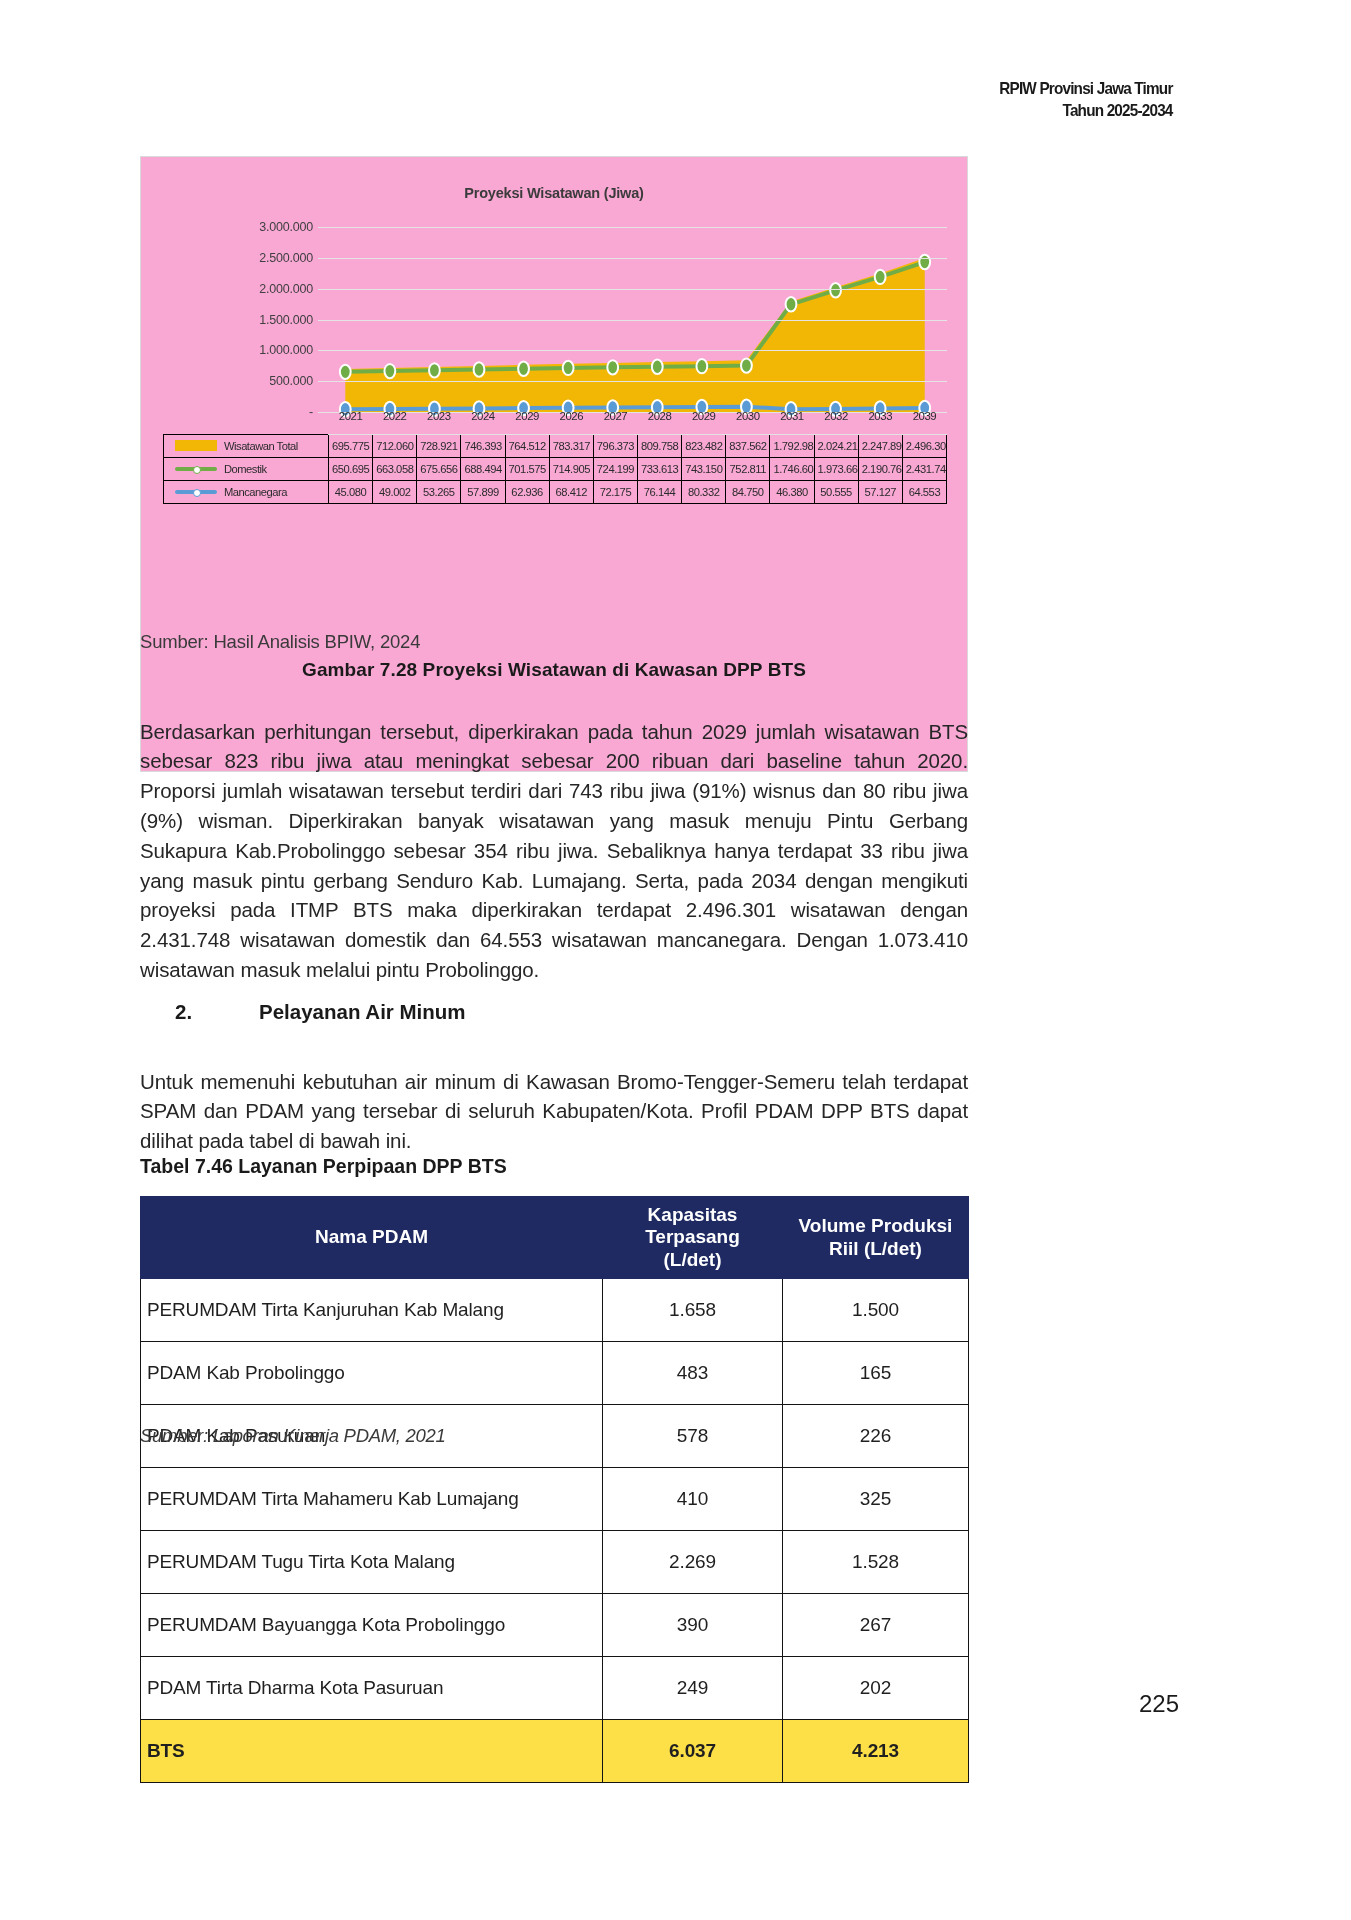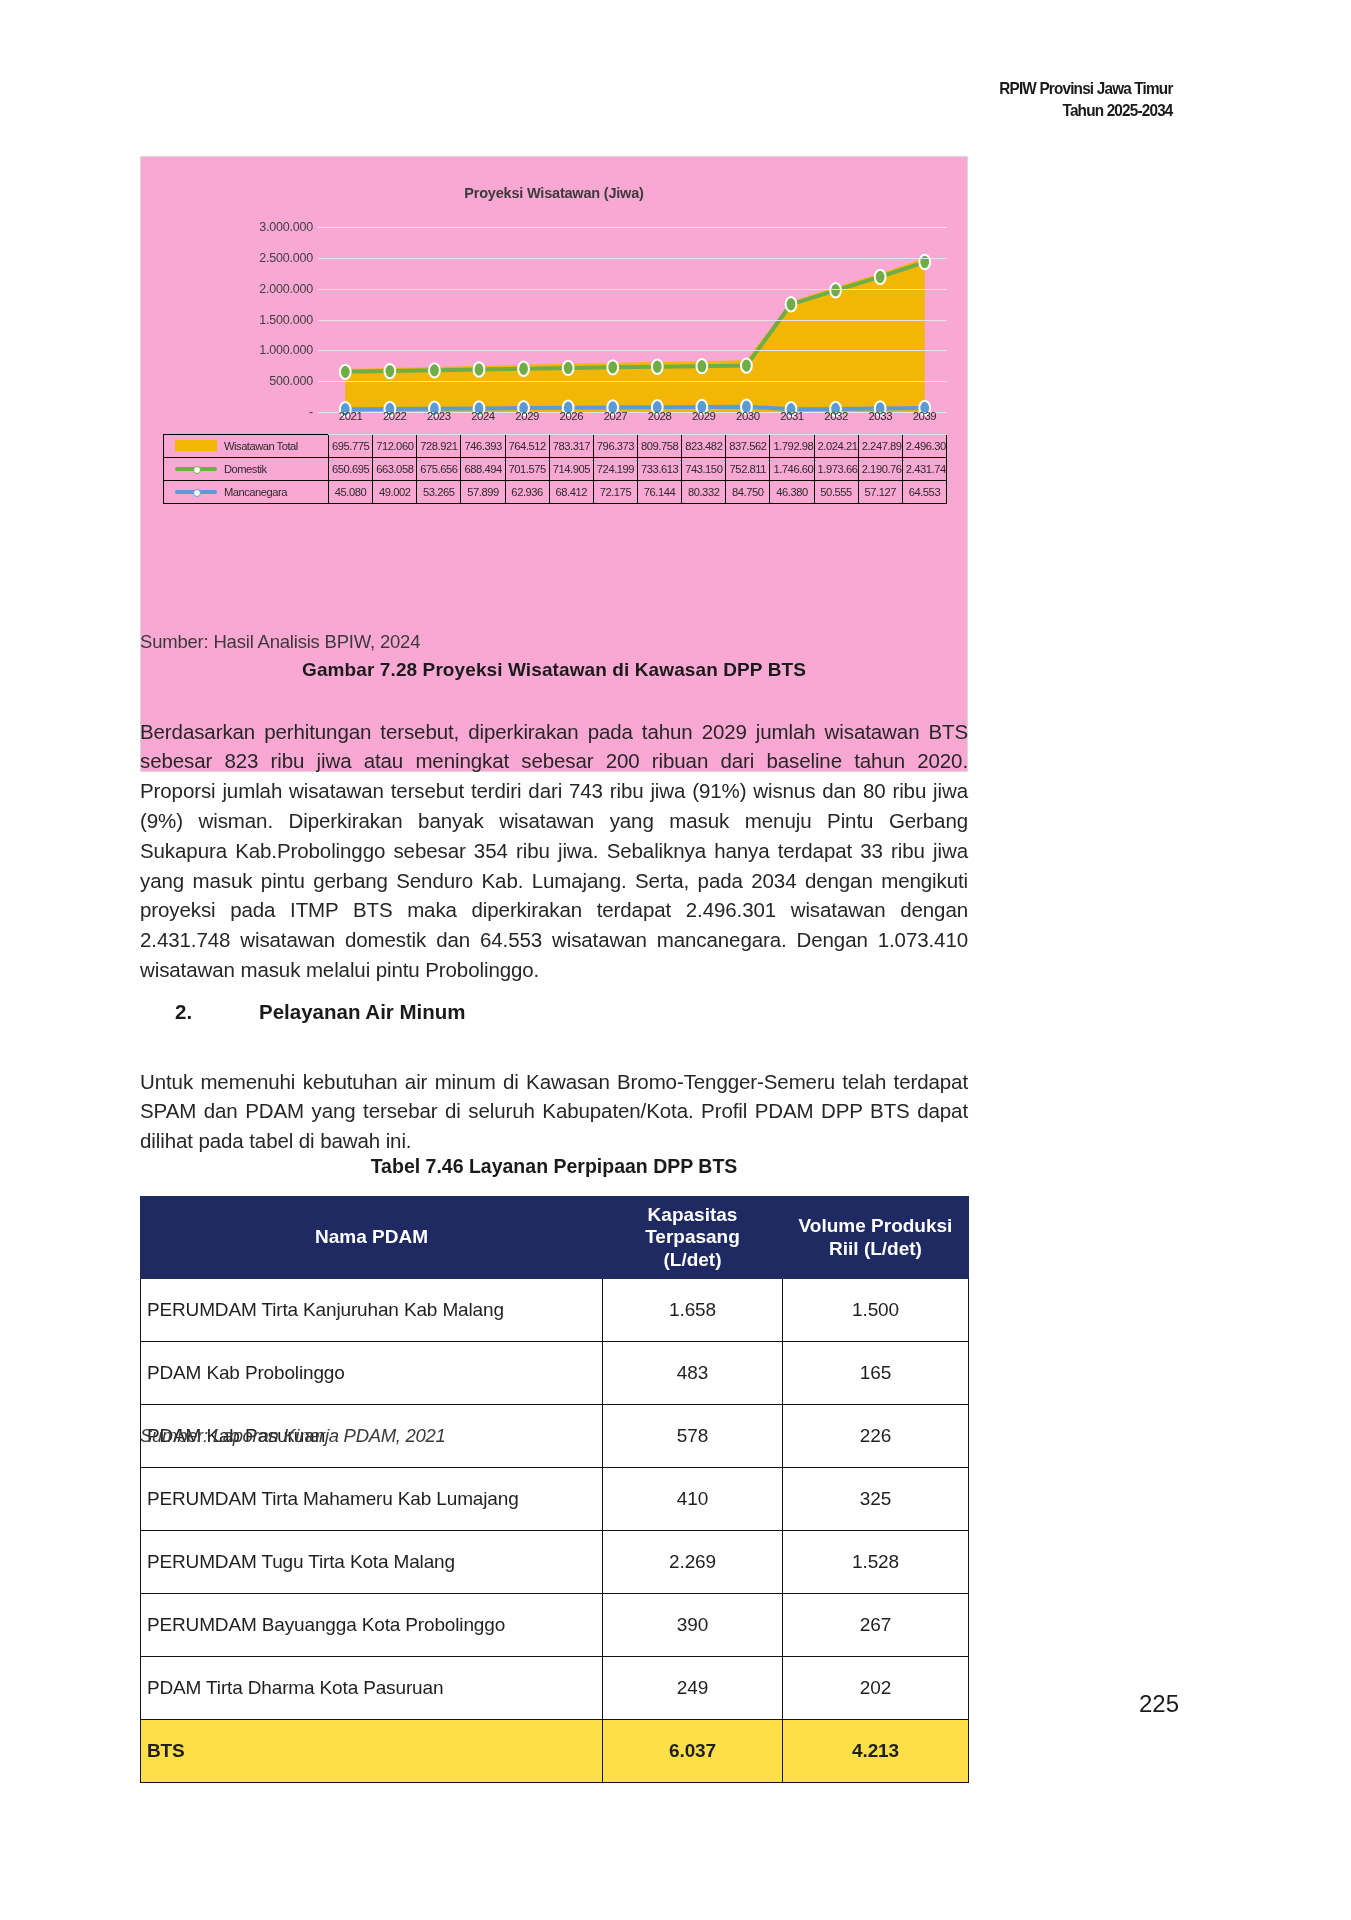--- a/index.html
+++ b/index.html
@@ -224,21 +224,21 @@
     font-weight: 700;
     color: #1a1a1a;
   }
   .section-head .num { display: inline-block; width: 84px; }
   #par2 { top: 1046px; }
   .tbl-caption {
     position: absolute;
     left: 140px;
     top: 1155px;
     width: 828px;
-    text-align: center;
+    text-align: left;
     font-family: "Liberation Sans", sans-serif;
     font-size: 19.5px;
     font-weight: 700;
     color: #1a1a1a;
   }
 
   
   .pdam-table {
     position: absolute;
     left: 140px;

